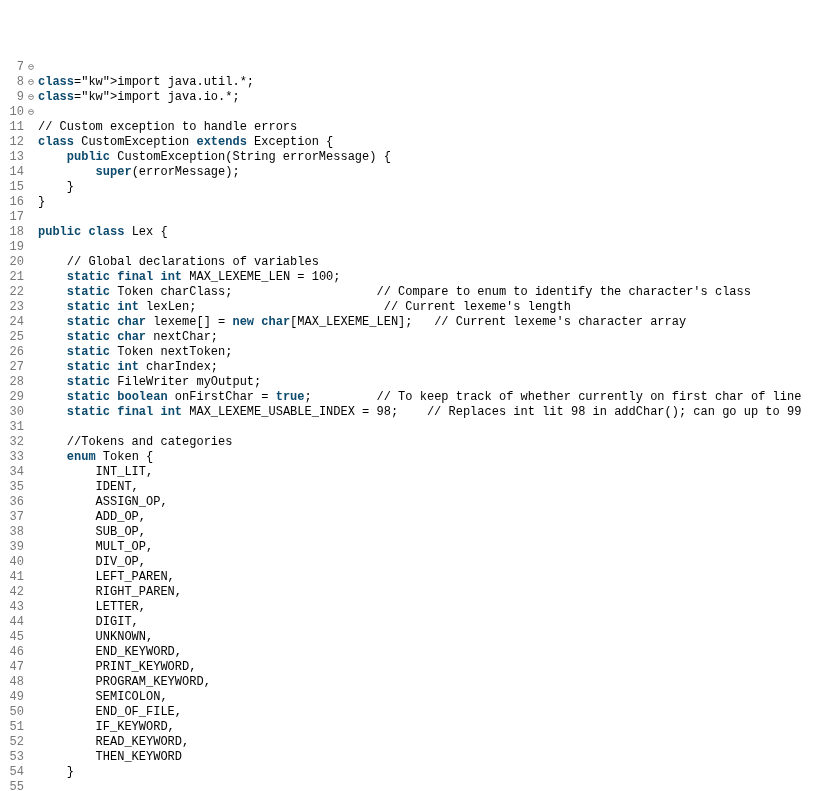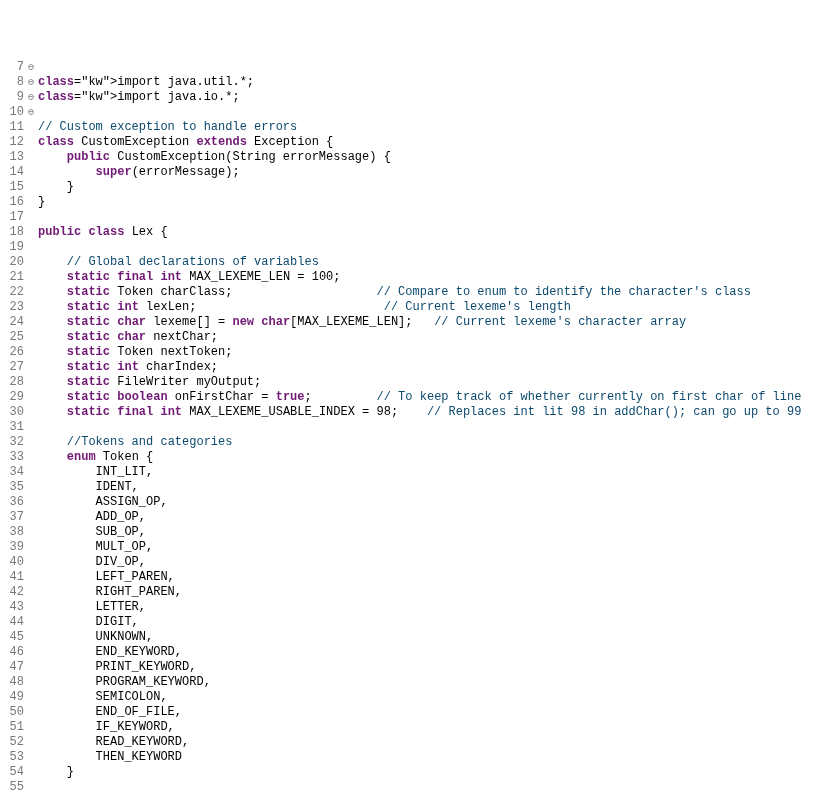--- a/index.html
+++ b/index.html
@@ -26,22 +26,22 @@
   }
   .fold-col {
     width: 10px;
     color: #787878;
     flex-shrink: 0;
     text-align: center;
   }
   .code {
     padding-left: 2px;
   }
-  .kw { color: #701a75; font-weight: bold; }
-  .comment { color: #0c4a6e; }
+  .kw { color: #0c4a6e; font-weight: bold; }
+  .comment { color: #000000; }
   .fold-mark { color: #787878; font-size: 10px; }
 </style>
 </head>
 <body>
 
 
 
 <div class="editor">
   <div class="gutter" id="gutter"><div>7</div><div>8</div><div>9</div><div>10</div><div>11</div><div>12</div><div>13</div><div>14</div><div>15</div><div>16</div><div>17</div><div>18</div><div>19</div><div>20</div><div>21</div><div>22</div><div>23</div><div>24</div><div>25</div><div>26</div><div>27</div><div>28</div><div>29</div><div>30</div><div>31</div><div>32</div><div>33</div><div>34</div><div>35</div><div>36</div><div>37</div><div>38</div><div>39</div><div>40</div><div>41</div><div>42</div><div>43</div><div>44</div><div>45</div><div>46</div><div>47</div><div>48</div><div>49</div><div>50</div><div>51</div><div>52</div><div>53</div><div>54</div><div>55</div></div>
   <div class="fold-col" id="foldcol"><div><span class="fold-mark"></span></div><div><span class="fold-mark">⊖</span></div><div><span class="fold-mark"></span></div><div><span class="fold-mark"></span></div><div><span class="fold-mark"></span></div><div><span class="fold-mark"></span></div><div><span class="fold-mark">⊖</span></div><div><span class="fold-mark"></span></div><div><span class="fold-mark"></span></div><div><span class="fold-mark"></span></div><div><span class="fold-mark"></span></div><div><span class="fold-mark"></span></div><div><span class="fold-mark"></span></div><div><span class="fold-mark"></span></div><div><span class="fold-mark"></span></div><div><span class="fold-mark"></span></div><div><span class="fold-mark"></span></div><div><span class="fold-mark"></span></div><div><span class="fold-mark"></span></div><div><span class="fold-mark"></span></div><div><span class="fold-mark"></span></div><div><span class="fold-mark"></span></div><div><span class="fold-mark"></span></div><div><span class="fold-mark"></span></div><div><span class="fold-mark"></span></div><div><span class="fold-mark"></span></div><div><span class="fold-mark">⊖</span></div><div><span class="fold-mark"></span></div><div><span class="fold-mark"></span></div><div><span class="fold-mark"></span></div><div><span class="fold-mark"></span></div><div><span class="fold-mark"></span></div><div><span class="fold-mark"></span></div><div><span class="fold-mark"></span></div><div><span class="fold-mark"></span></div><div><span class="fold-mark"></span></div><div><span class="fold-mark"></span></div><div><span class="fold-mark"></span></div><div><span class="fold-mark"></span></div><div><span class="fold-mark"></span></div><div><span class="fold-mark"></span></div><div><span class="fold-mark"></span></div><div><span class="fold-mark"></span></div><div><span class="fold-mark"></span></div><div><span class="fold-mark"></span></div><div><span class="fold-mark"></span></div><div><span class="fold-mark"></span></div><div><span class="fold-mark"></span></div><div><span class="fold-mark"></span></div><div><span class="fold-mark"></span></div><div><span class="fold-mark"></span></div><div><span class="fold-mark">⊖</span></div><div><span class="fold-mark"></span></div></div>

